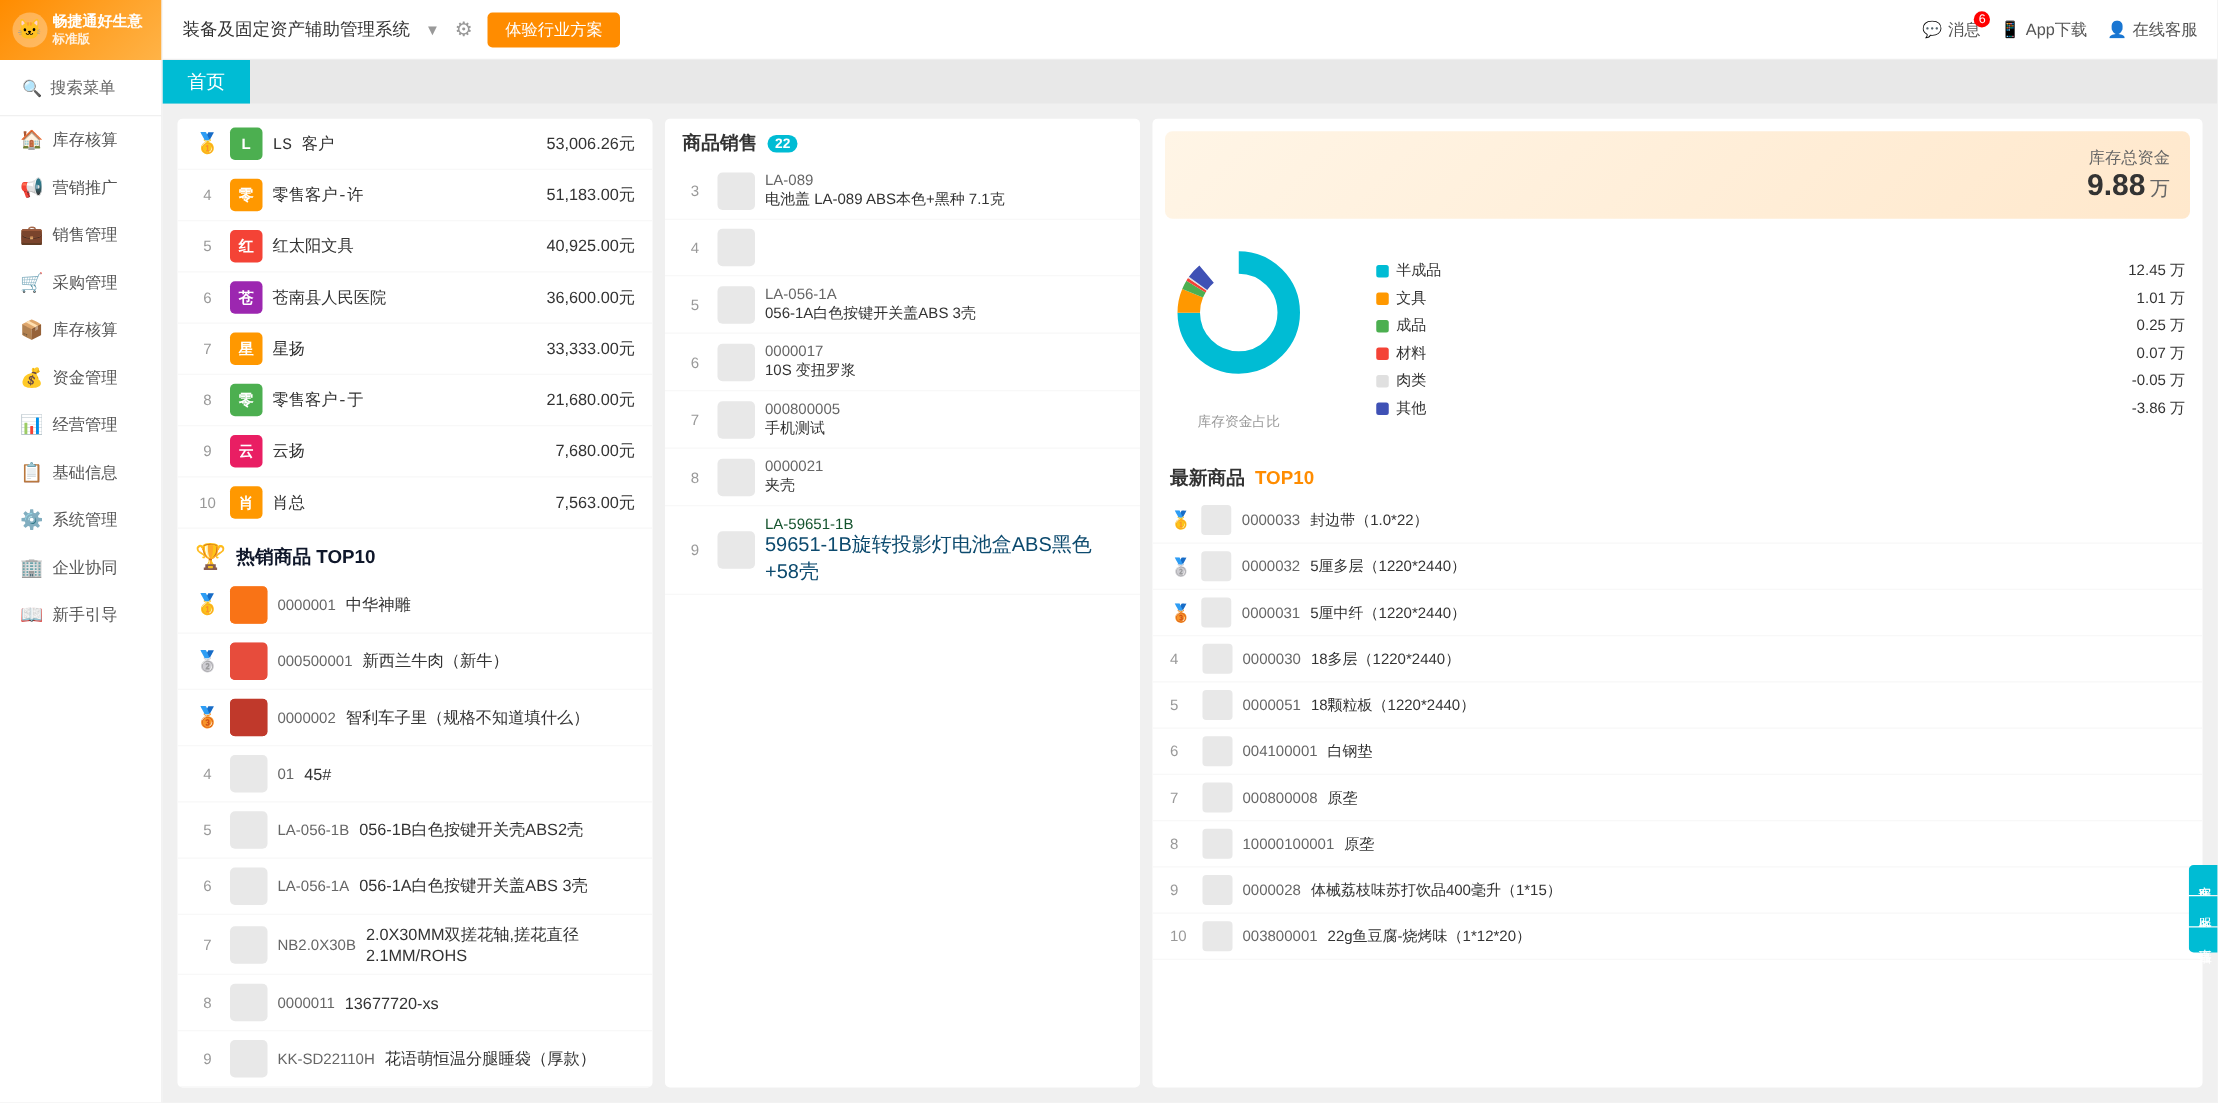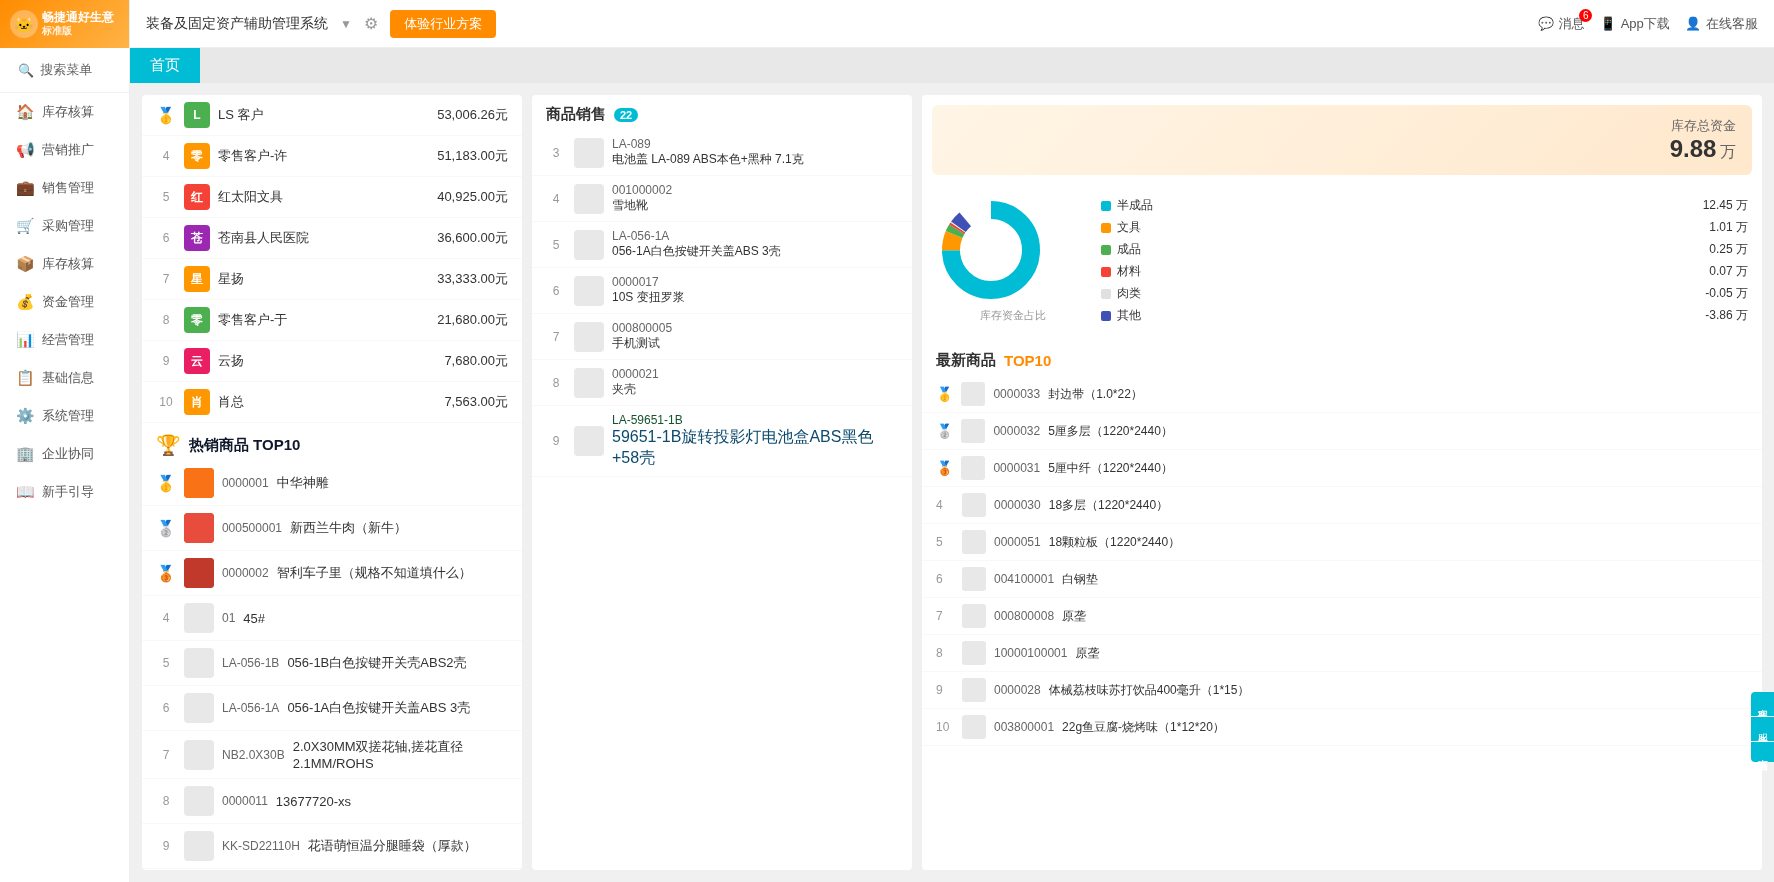--- a/index.html
+++ b/index.html
@@ -207,20 +207,21 @@
       justify-content: center;
       color: #fff;
       font-size: 12px;
       font-weight: bold;
       flex-shrink: 0;
     }
     .rank-name {
       flex: 1;
       font-size: 13px;
       color: #333;
+      font-family: Liberation Mono, monospace;
     }
     .rank-amount {
       font-size: 13px;
       color: #333;
       font-weight: 500;
     }
 
     
     .product-item {
       display: flex;
@@ -304,24 +305,25 @@
     .legend-dot {
       width: 10px;
       height: 10px;
       border-radius: 2px;
       flex-shrink: 0;
     }
     .legend-label { flex: 1; }
     .legend-value { color: #333; font-size: 12px; }
 
     .chart-note {
-      text-align: right;
+      text-align: center;
       font-size: 11px;
       color: #999;
       padding-bottom: 8px;
+      margin-top: 22px;
     }
 
     
     .latest-product-item {
       display: flex;
       align-items: center;
       padding: 6px 14px;
       border-bottom: 1px solid #f8f8f8;
       gap: 8px;
     }
@@ -633,24 +635,20 @@
         <span class="rank-num">3</span>
         <div class="product-img-placeholder"></div>
         <div style="flex:1;">
           <div style="font-size:12px;color:#666;">LA-089</div>
           <div style="font-size:12px;color:#333;">电池盖 LA-089 ABS本色+黑种 7.1克</div>
         </div>
       </div>
       <div class="product-item">
         <span class="rank-num">4</span>
         <div class="product-img-placeholder"></div>
-        <div style="flex:1;">
-          <div style="font-size:12px;color:#666;">001000002</div>
-          <div style="font-size:12px;color:#333;">雪地靴</div>
-        </div>
       </div>
       <div class="product-item">
         <span class="rank-num">5</span>
         <div class="product-img-placeholder"></div>
         <div style="flex:1;">
           <div style="font-size:12px;color:#666;">LA-056-1A</div>
           <div style="font-size:12px;color:#333;">056-1A白色按键开关盖ABS 3壳</div>
         </div>
       </div>
       <div class="product-item">

